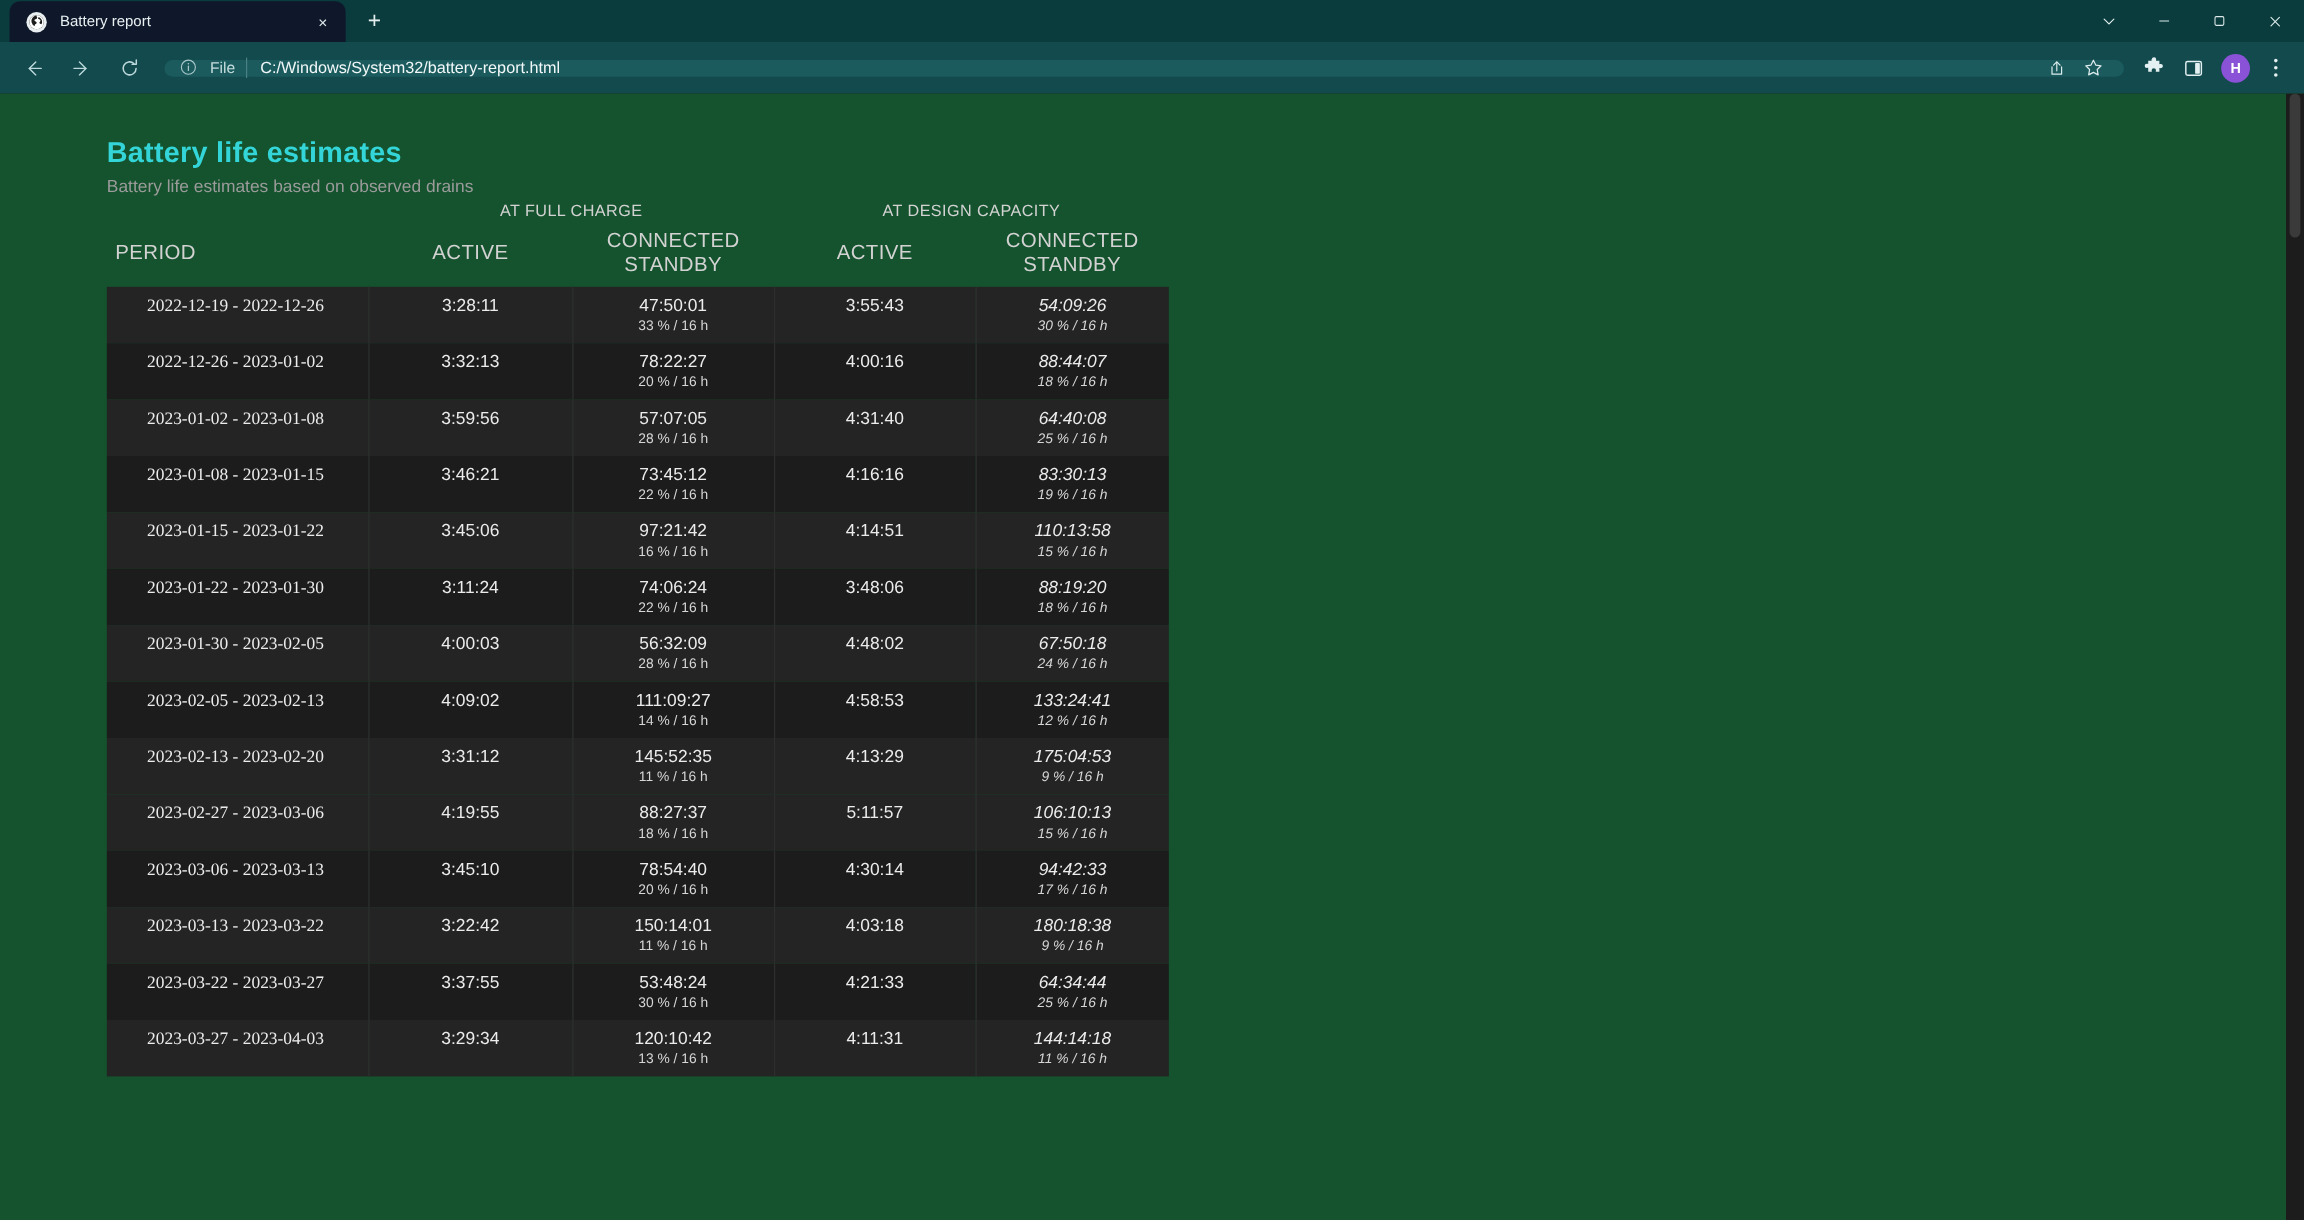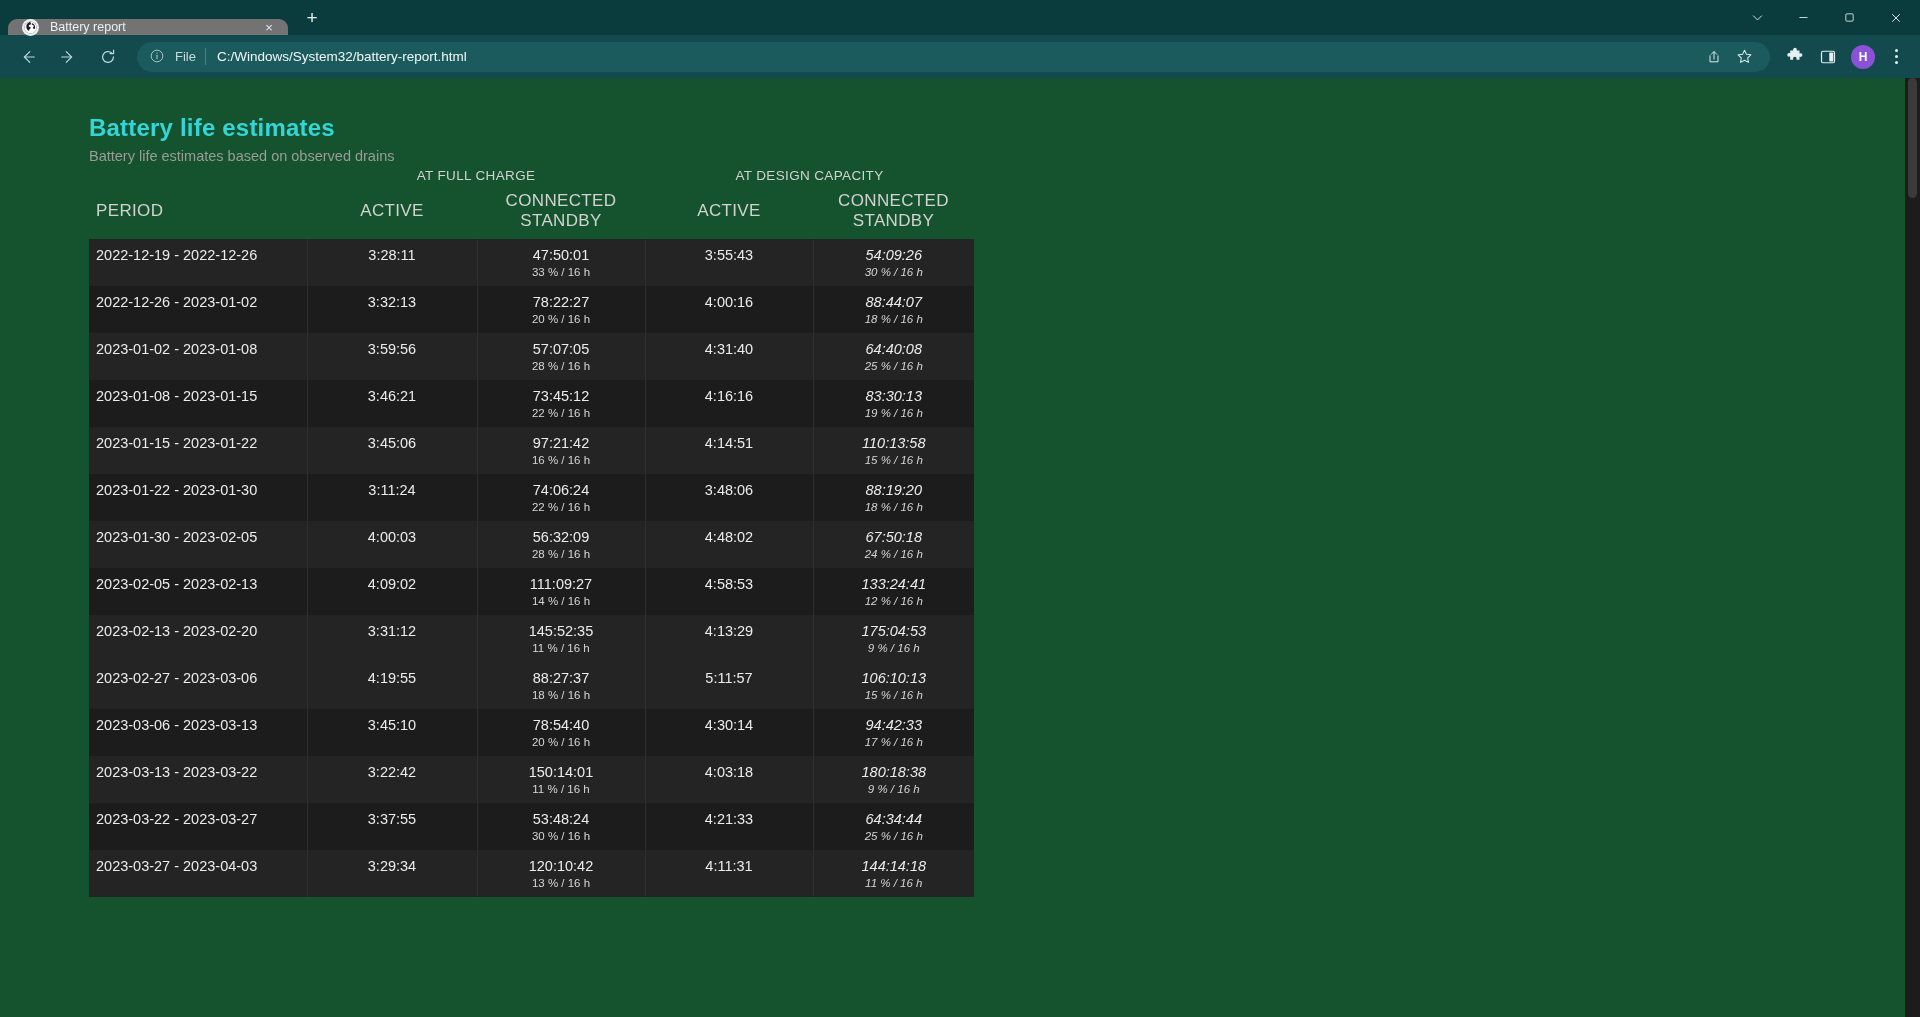--- a/index.html
+++ b/index.html
@@ -15,22 +15,22 @@
 
   .tabstrip {
     height: 35px;
     background: #0a3b3d;
     display: flex;
     align-items: flex-end;
     position: relative;
     flex: 0 0 35px;
   }
   .tab {
-    width: 280px; height: 16px;
-    background: #737373;
+    width: 280px; height: 34px;
+    background: #0f172a;
     border-radius: 9px 9px 0 0;
     display: flex; align-items: center;
     padding: 0 8px 0 14px;
     margin-left: 8px;
     position: relative;
   }
   .tab-favicon {
     width: 17px; height: 17px;
     border-radius: 50%;
     background: #e9eef0;
@@ -75,21 +75,21 @@
     flex: 0 0 43px;
   }
   .nav-btn {
     width: 34px; height: 34px;
     display: flex; align-items: center; justify-content: center;
     color: #bcd8da; border-radius: 50%;
     margin: 0 3px;
   }
   .omnibox {
     flex: 1;
-    height: 30px;
+    height: 14px;
     background: #1b5b5e;
     border-radius: 16px;
     display: flex; align-items: center;
     margin: 0 9px 0 9px;
     padding: 0 12px;
     min-width: 0;
   }
   .omni-info {
     width: 17px; height: 17px;
     flex: 0 0 17px;
@@ -183,25 +183,26 @@
   }
   .col-head th.period-head { text-align: left; padding-left: 7px; }
 
   tbody tr td {
     border-right: 1px solid #2e2e2e;
     padding: 8px 10px 8px 10px;
     vertical-align: top;
     height: 42px;
   }
   tbody tr td.period {
-    text-align: left;
+    text-align: center;
     color: #ececec;
     font-size: 14.5px;
     padding-left: 7px;
     white-space: nowrap;
+    font-family: Liberation Serif, serif;
   }
   tbody tr td.val {
     text-align: center;
     color: #ececec;
     font-size: 14.5px;
   }
   tbody tr td:last-child { border-right: none; font-style: italic; }
   tbody tr.odd td { background: #242424; }
   tbody tr.even td { background: #1c1c1c; }
   .pct {

